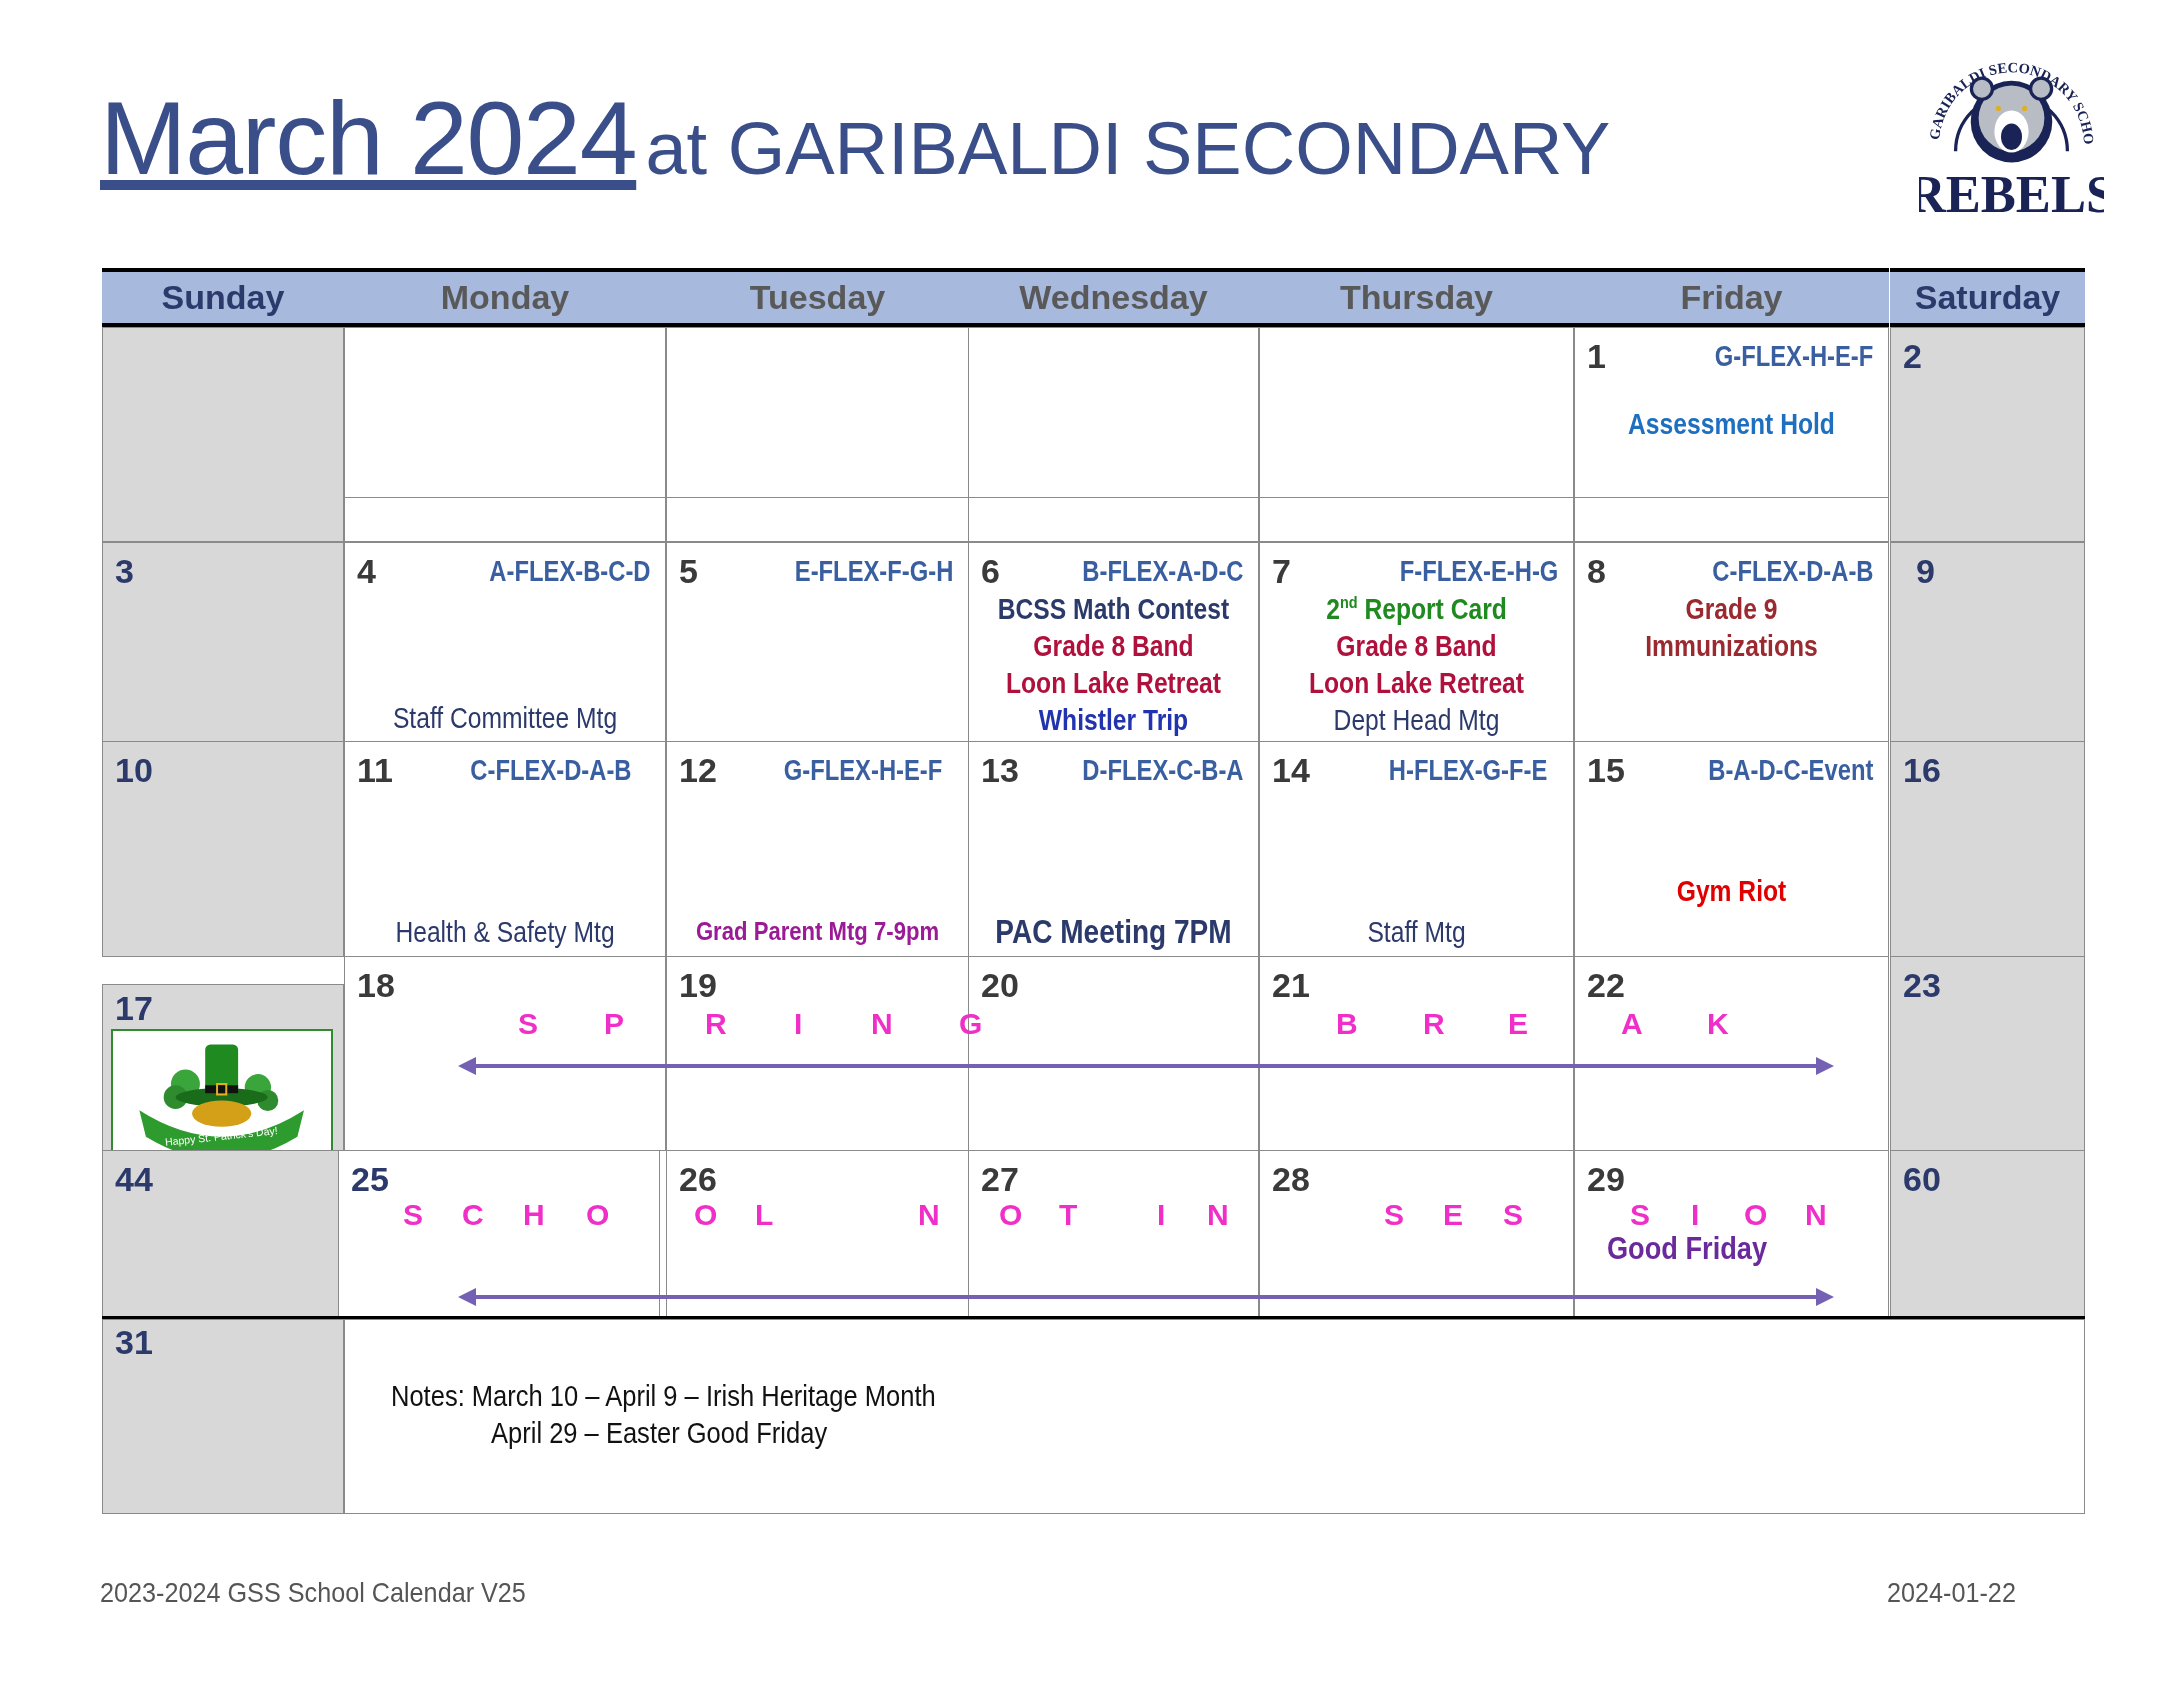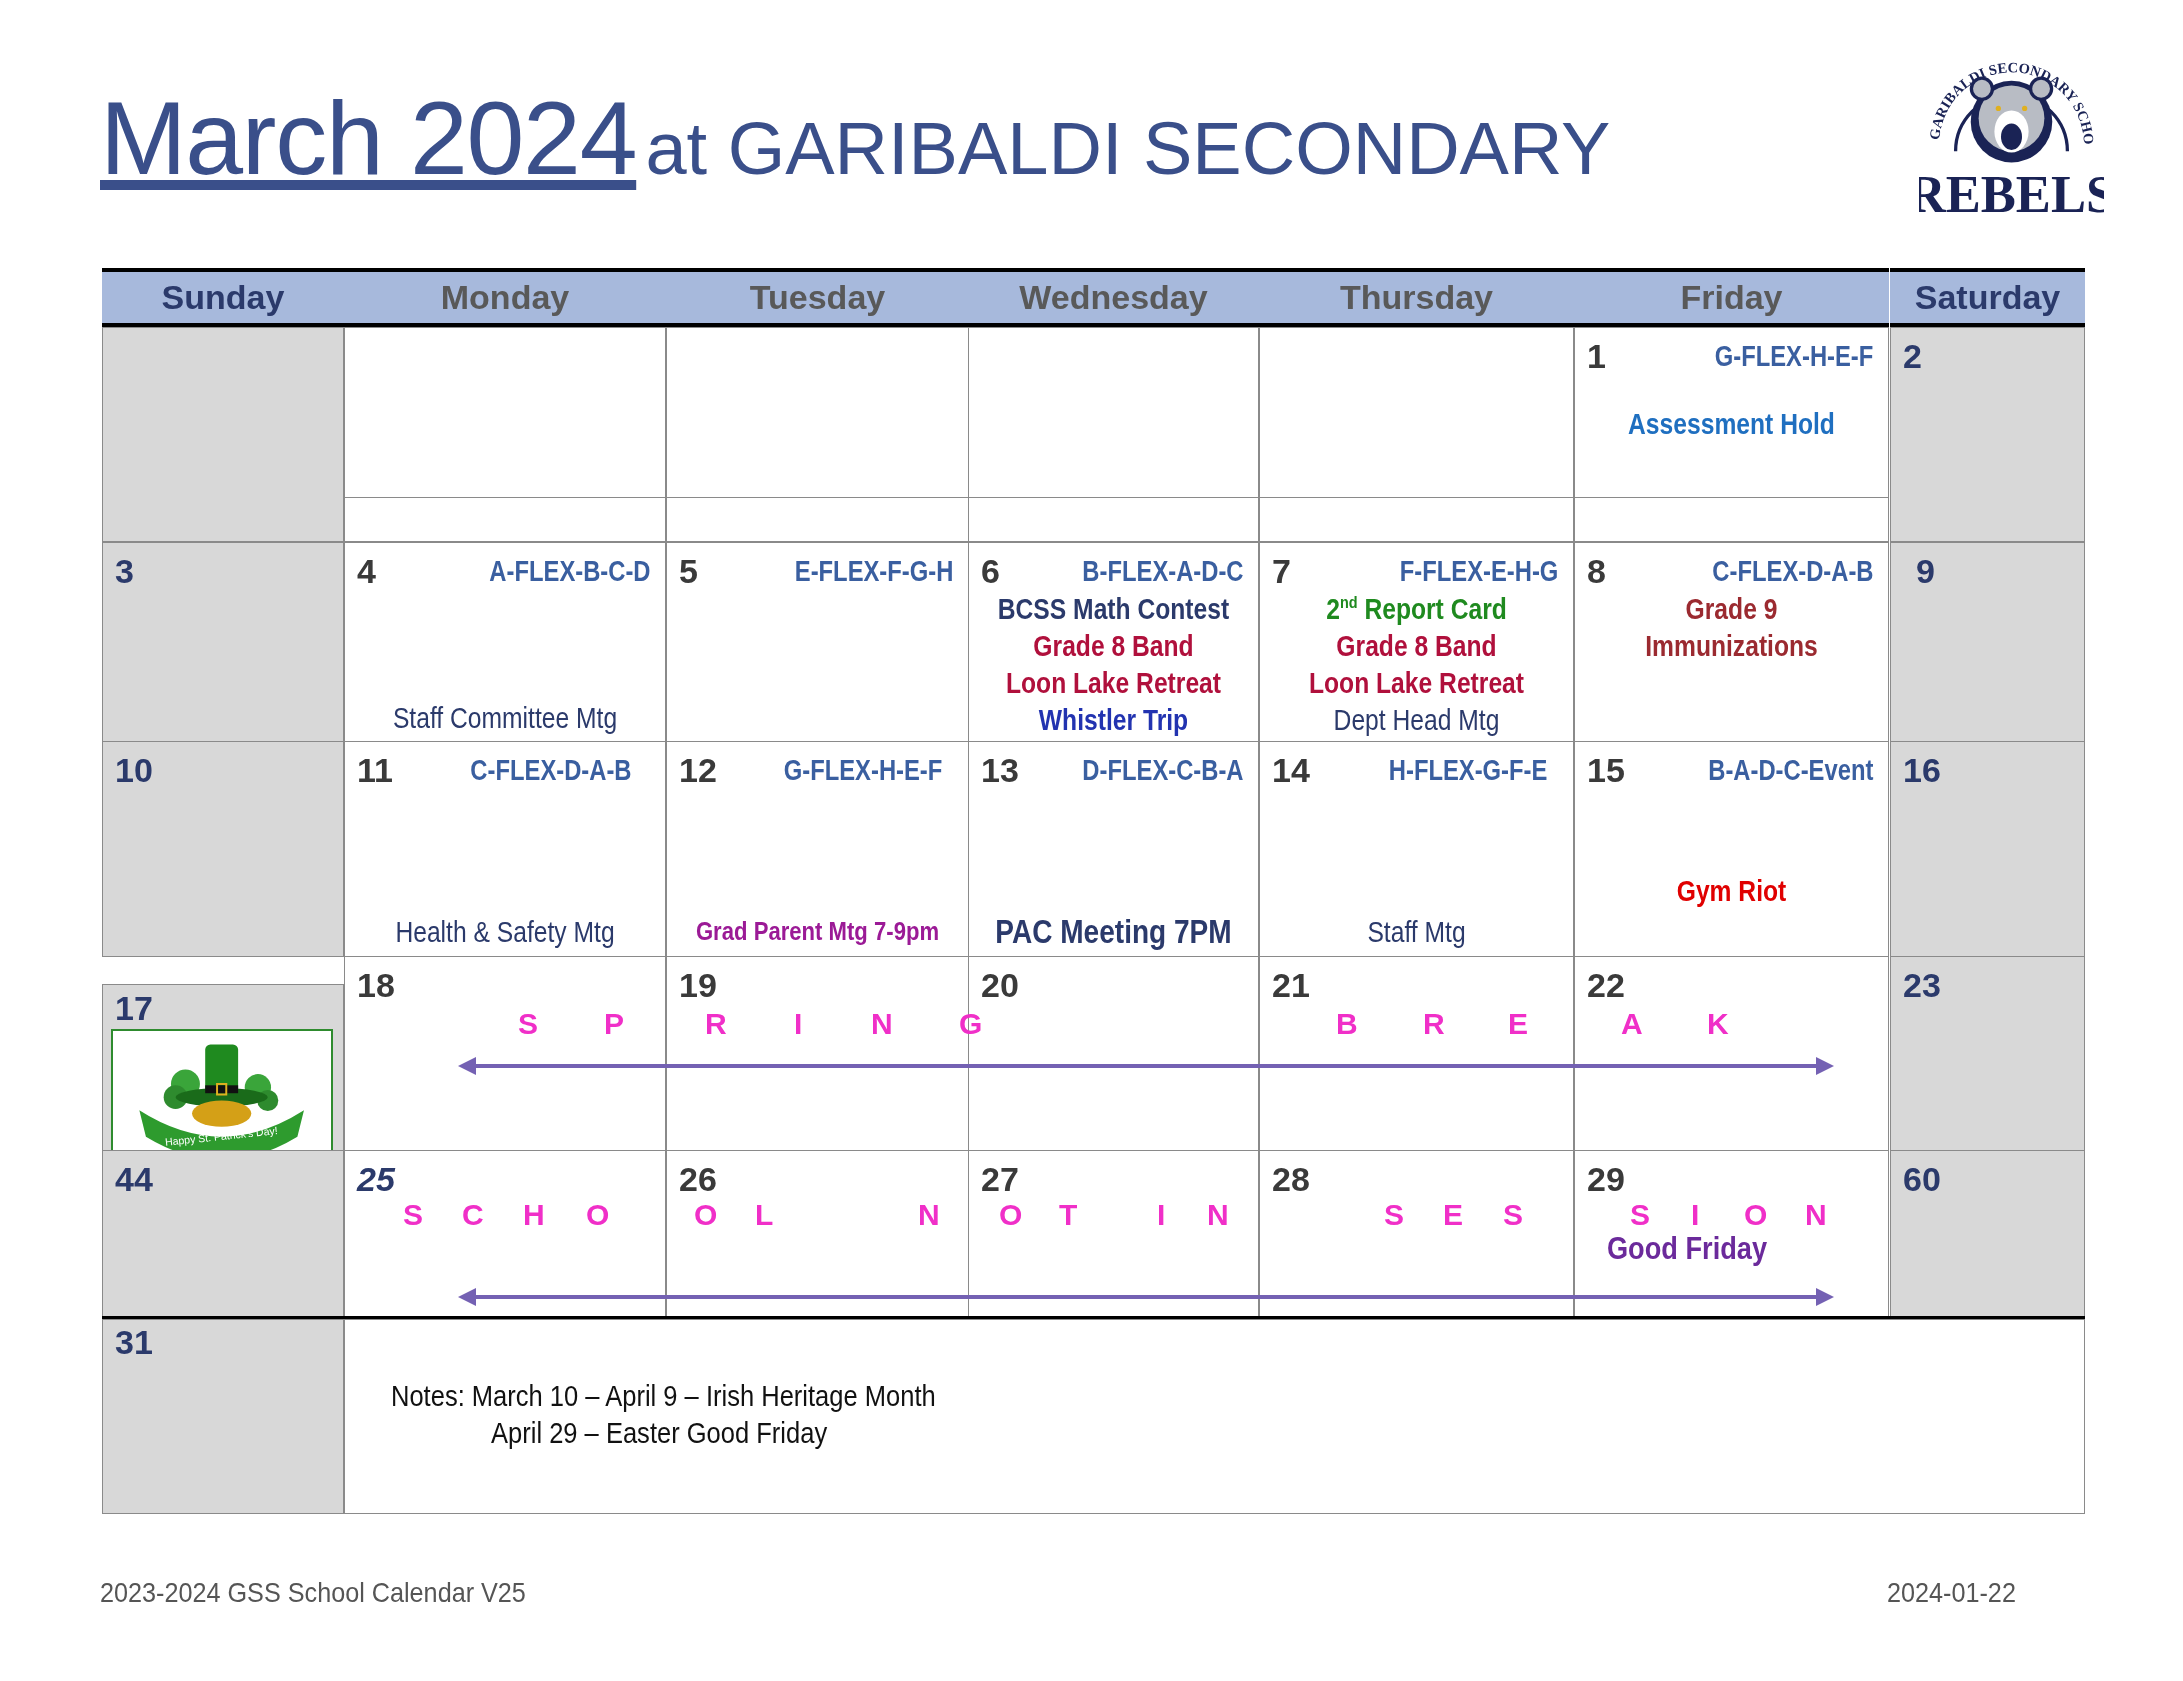--- a/index.html
+++ b/index.html
@@ -188,21 +188,21 @@
   <div class="cell" style="left:1472px;top:688px;width:315px;height:195px;">
     <span class="dn">22</span>
   </div>
   <div class="cell wkend" style="left:1788px;top:688px;width:195px;height:195px;">
     <span class="dn">23</span>
   </div>
 
   <div class="cell wkend" style="left:0;top:882px;width:242px;height:169px;">
     <span class="dn">44</span>
   </div>
-  <div class="cell" style="left:242px;top:882px;width:322px;height:169px;font-style:italic;">
+  <div class="cell" style="left:236px;top:882px;width:322px;height:169px;">
     <span class="dn navy">25</span>
   </div>
   <div class="cell" style="left:564px;top:882px;width:303px;height:169px;">
     <span class="dn">26</span>
   </div>
   <div class="cell" style="left:866px;top:882px;width:291px;height:169px;">
     <span class="dn">27</span>
   </div>
   <div class="cell" style="left:1157px;top:882px;width:315px;height:169px;">
     <span class="dn">28</span>

